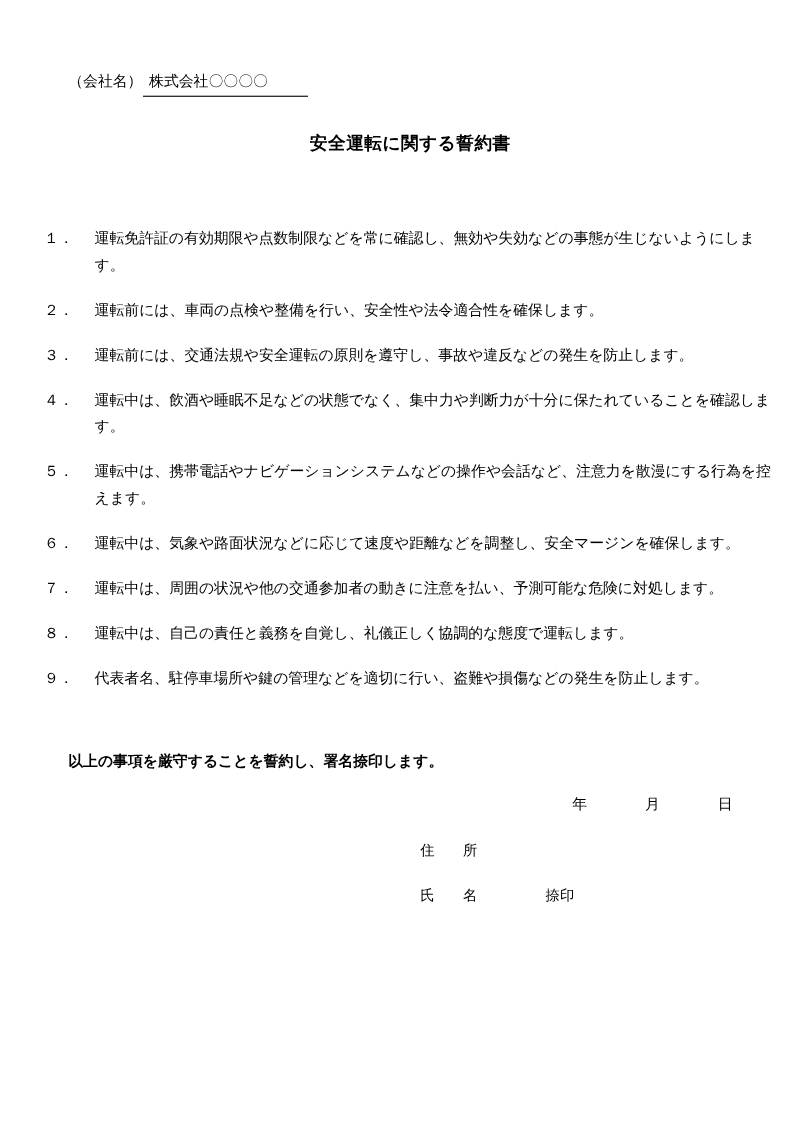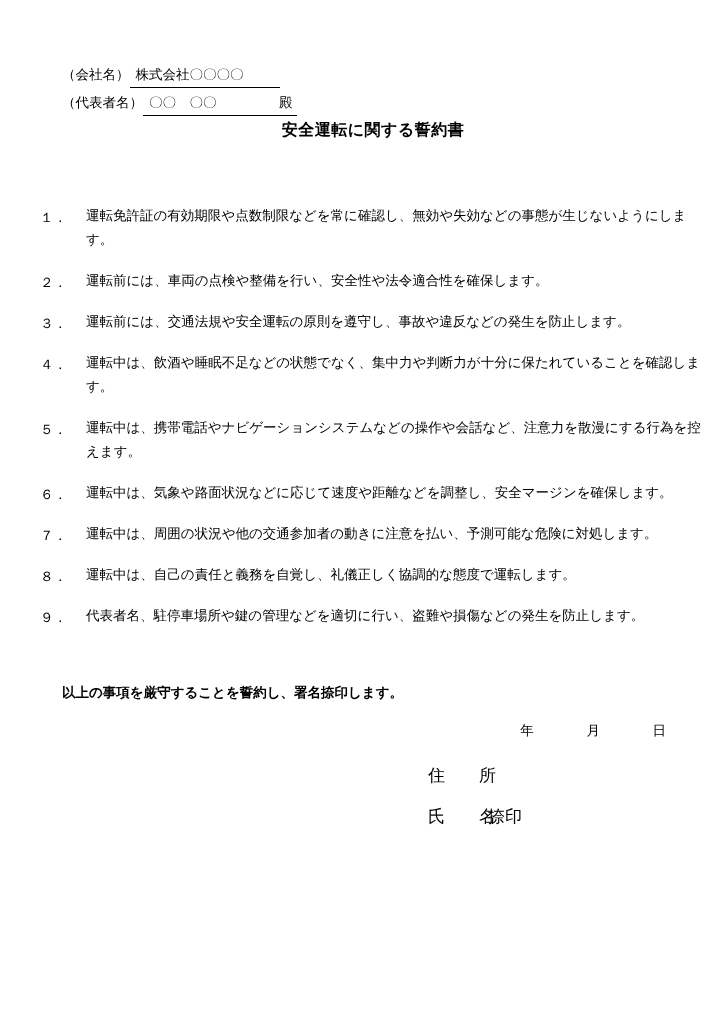--- a/index.html
+++ b/index.html
@@ -93,21 +93,20 @@
   }
   .clause-num.wide {
     width: 46px;
   }
   .clause-text {
     flex: 1 1 auto;
     width: 620px;
     overflow: hidden;
     white-space: normal;
     word-break: break-all;
-    font-family: Liberation Mono, monospace;
   }
 
   
   .closing {
     position: absolute;
     top: 681px;
     left: 62px;
     font-size: 13.5px;
     line-height: 22px;
     font-weight: bold;
@@ -128,23 +127,22 @@
     white-space: nowrap;
     letter-spacing: 0px;
   }
   .date-inner span {
     display: inline-block;
   }
   .gap-lg { width: 44px; }
 
   .sig-row {
     position: absolute;
-    font-size: 17px;
-    white-space: nowrap;
-    margin-left: 46px;
+    font-size: 13px;
+    white-space: nowrap;
   }
   .sig-address {
     top: 764px;
     left: 382px;
   }
   .sig-name {
     top: 805px;
     left: 382px;
     font-family: Liberation Mono, monospace;
   }
@@ -154,23 +152,20 @@
   }
 </style>
 </head>
 <body>
 
 <div class="page">
 
   <div class="header-block">
     <div class="header-line">
       <span class="label-paren">（会社名）</span><span class="underlined wide">株式会社〇〇〇〇</span>
-    </div>
-    <div class="header-line">
-      <span class="label-paren">（代表者名）</span><span class="underlined">〇〇　〇〇</span><span class="underlined" style="min-width:0;border-bottom:1px solid #000;padding:0 4px 1px 4px;">殿</span>
     </div>
   </div>
 
   <div class="doc-title">安全運転に関する誓約書</div>
 
 
   <div class="clauses">
 
     <div class="clause">
       <div class="clause-num">１．</div>

